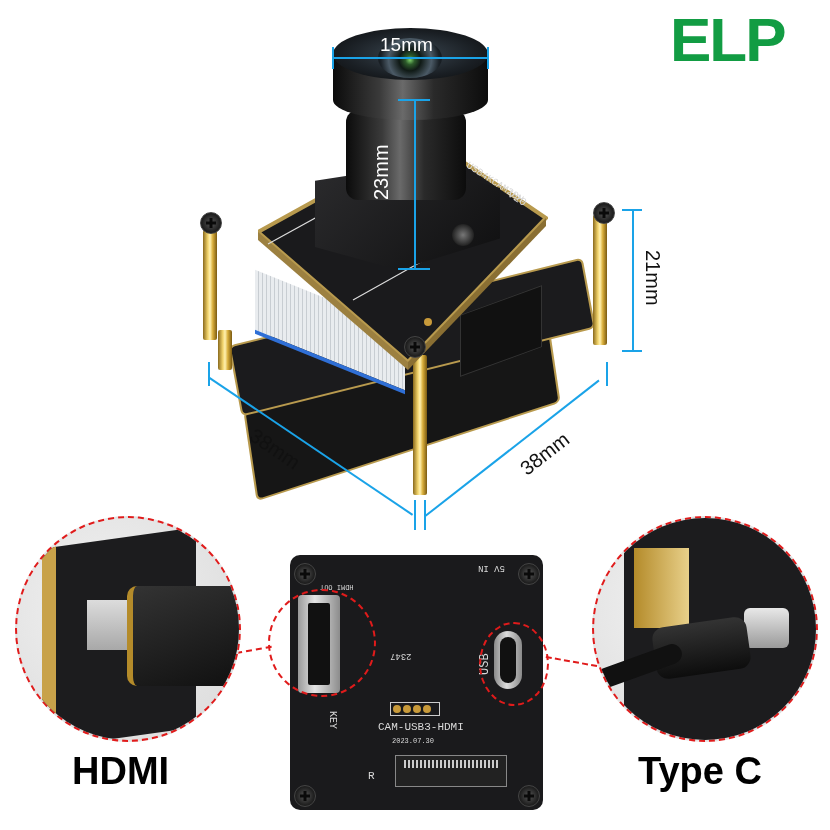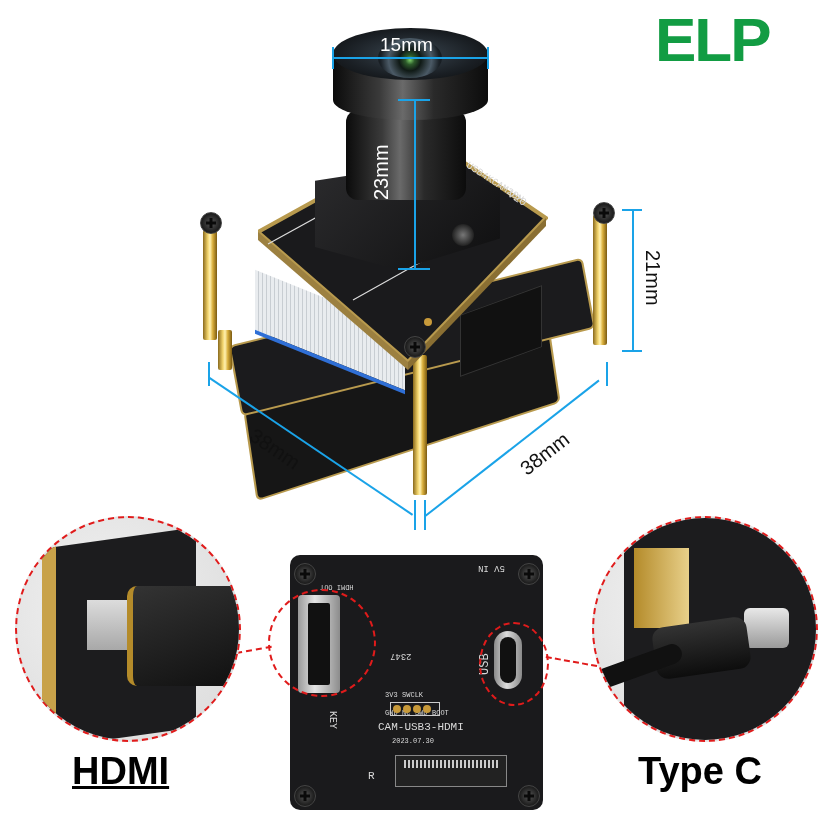--- a/index.html
+++ b/index.html
@@ -2,21 +2,21 @@
 <html><head>
 <meta charset="utf-8">
 <style>
   html, body { margin: 0; padding: 0; }
   body {
     width: 830px; height: 830px; background: #ffffff; position: relative; overflow: hidden;
     font-family: "Liberation Sans", sans-serif;
   }
   .abs { position: absolute; }
   
-  .logo { left: 655px; top: 10px; width: 160px; height: 60px; }
+  .logo { left: 670px; top: 10px; width: 160px; height: 60px; }
   .logo-text {
     font-family: "Liberation Sans", sans-serif; font-weight: bold; font-size: 62px; line-height: 60px;
     letter-spacing: -2px; color: #129c43; font-style: normal;
   }
   
   .dim { background: #1aa3e8; }
   .dim-label { font-size: 20px; color: #111; white-space: nowrap; }
   .dim-label.light { color: #ffffff; }
 
   
@@ -172,29 +172,20 @@
 
   <div class="silk" style="left:30px;top:28px;font-size:7px;transform:rotate(180deg);">HDMI OUT</div>
   <div class="silk" style="left:188px;top:8px;font-size:9px;transform:rotate(180deg);">5V IN</div>
 
   <div class="hdmi-port" style="left:8px;top:40px;width:42px;height:98px;"></div>
   <div class="usbc-port" style="left:204px;top:76px;width:28px;height:58px;"></div>
   <div class="silk" style="left:188px;top:90px;font-size:12px;transform:rotate(-90deg);transform-origin:left top;top:120px;">USB</div>
 
   <div class="silk" style="left:100px;top:96px;font-size:9px;transform:rotate(180deg);">2347</div>
 
-  <div style="position:absolute;left:95px;top:128px;width:90px;">
-    <span class="silk" style="position:static;font-size:7px;">3V3</span>
-    <span class="silk" style="position:static;font-size:7px;">SWCLK</span>
-    <br>
-    <span class="silk" style="position:static;font-size:7px;">GND</span>
-    <span class="silk" style="position:static;font-size:7px;">NC</span>
-    <span class="silk" style="position:static;font-size:7px;">SWD</span>
-    <span class="silk" style="position:static;font-size:7px;">BOOT</span>
-  </div>
   <div style="position:absolute;left:100px;top:147px;width:48px;height:12px;border:1px solid #ccc;">
     <div class="gold-pad" style="left:2px;top:2px;"></div>
     <div class="gold-pad" style="left:12px;top:2px;"></div>
     <div class="gold-pad" style="left:22px;top:2px;"></div>
     <div class="gold-pad" style="left:32px;top:2px;"></div>
   </div>
 
   <div class="silk" style="left:88px;top:166px;font-size:11px;">CAM-USB3-HDMI</div>
   <div class="silk" style="left:102px;top:182px;font-size:7px;">2023.07.30</div>
   <div class="silk" style="left:48px;top:156px;font-size:10px;transform:rotate(90deg);transform-origin:left top;">KEY</div>
@@ -209,21 +200,21 @@
 <div class="dash-ring" style="left:479px;top:622px;width:66px;height:80px;"></div>
 
 <div class="connector-line" style="left:236px;top:652px;width:36px;transform:rotate(-10deg);"></div>
 <div class="connector-line" style="left:546px;top:656px;width:52px;transform:rotate(10deg);"></div>
 
 <div class="callout" style="left:15px;top:516px;width:222px;height:222px;">
   <div style="position:absolute;left:25px;top:20px;width:140px;height:200px;background:#1c1c1e;border-left:14px solid #c8a24a;transform:skewY(-8deg);"></div>
   <div style="position:absolute;left:70px;top:82px;width:55px;height:50px;background:linear-gradient(180deg,#dcdcdc,#a8a8a8);"></div>
   <div style="position:absolute;left:110px;top:68px;width:120px;height:100px;background:linear-gradient(160deg,#333,#0f0f0f);border-radius:10px;border-left:6px solid #b48b2a;"></div>
 </div>
-<div class="abs callout-label" style="left:72px;top:750px;text-decoration:underline;">HDMI</div>
+<div class="abs callout-label" style="left:72px;top:750px;">HDMI</div>
 
 <div class="callout" style="left:592px;top:516px;width:222px;height:222px;">
   <div style="position:absolute;left:30px;top:0;width:200px;height:222px;background:#1c1c1e;"></div>
   <div style="position:absolute;left:40px;top:30px;width:55px;height:80px;background:linear-gradient(90deg,#b48b2a,#e8d08a);"></div>
   <div style="position:absolute;left:150px;top:90px;width:45px;height:40px;background:linear-gradient(180deg,#e8e8e8,#9a9a9a);border-radius:6px;"></div>
   <div style="position:absolute;left:60px;top:104px;width:95px;height:52px;background:linear-gradient(180deg,#333,#0d0d0d);border-radius:12px;transform:rotate(-8deg);"></div>
   <div style="position:absolute;left:0;top:138px;width:90px;height:20px;background:#111;border-radius:10px;transform:rotate(-20deg);"></div>
 </div>
 <div class="abs callout-label" style="left:638px;top:750px;">Type C</div>
 

